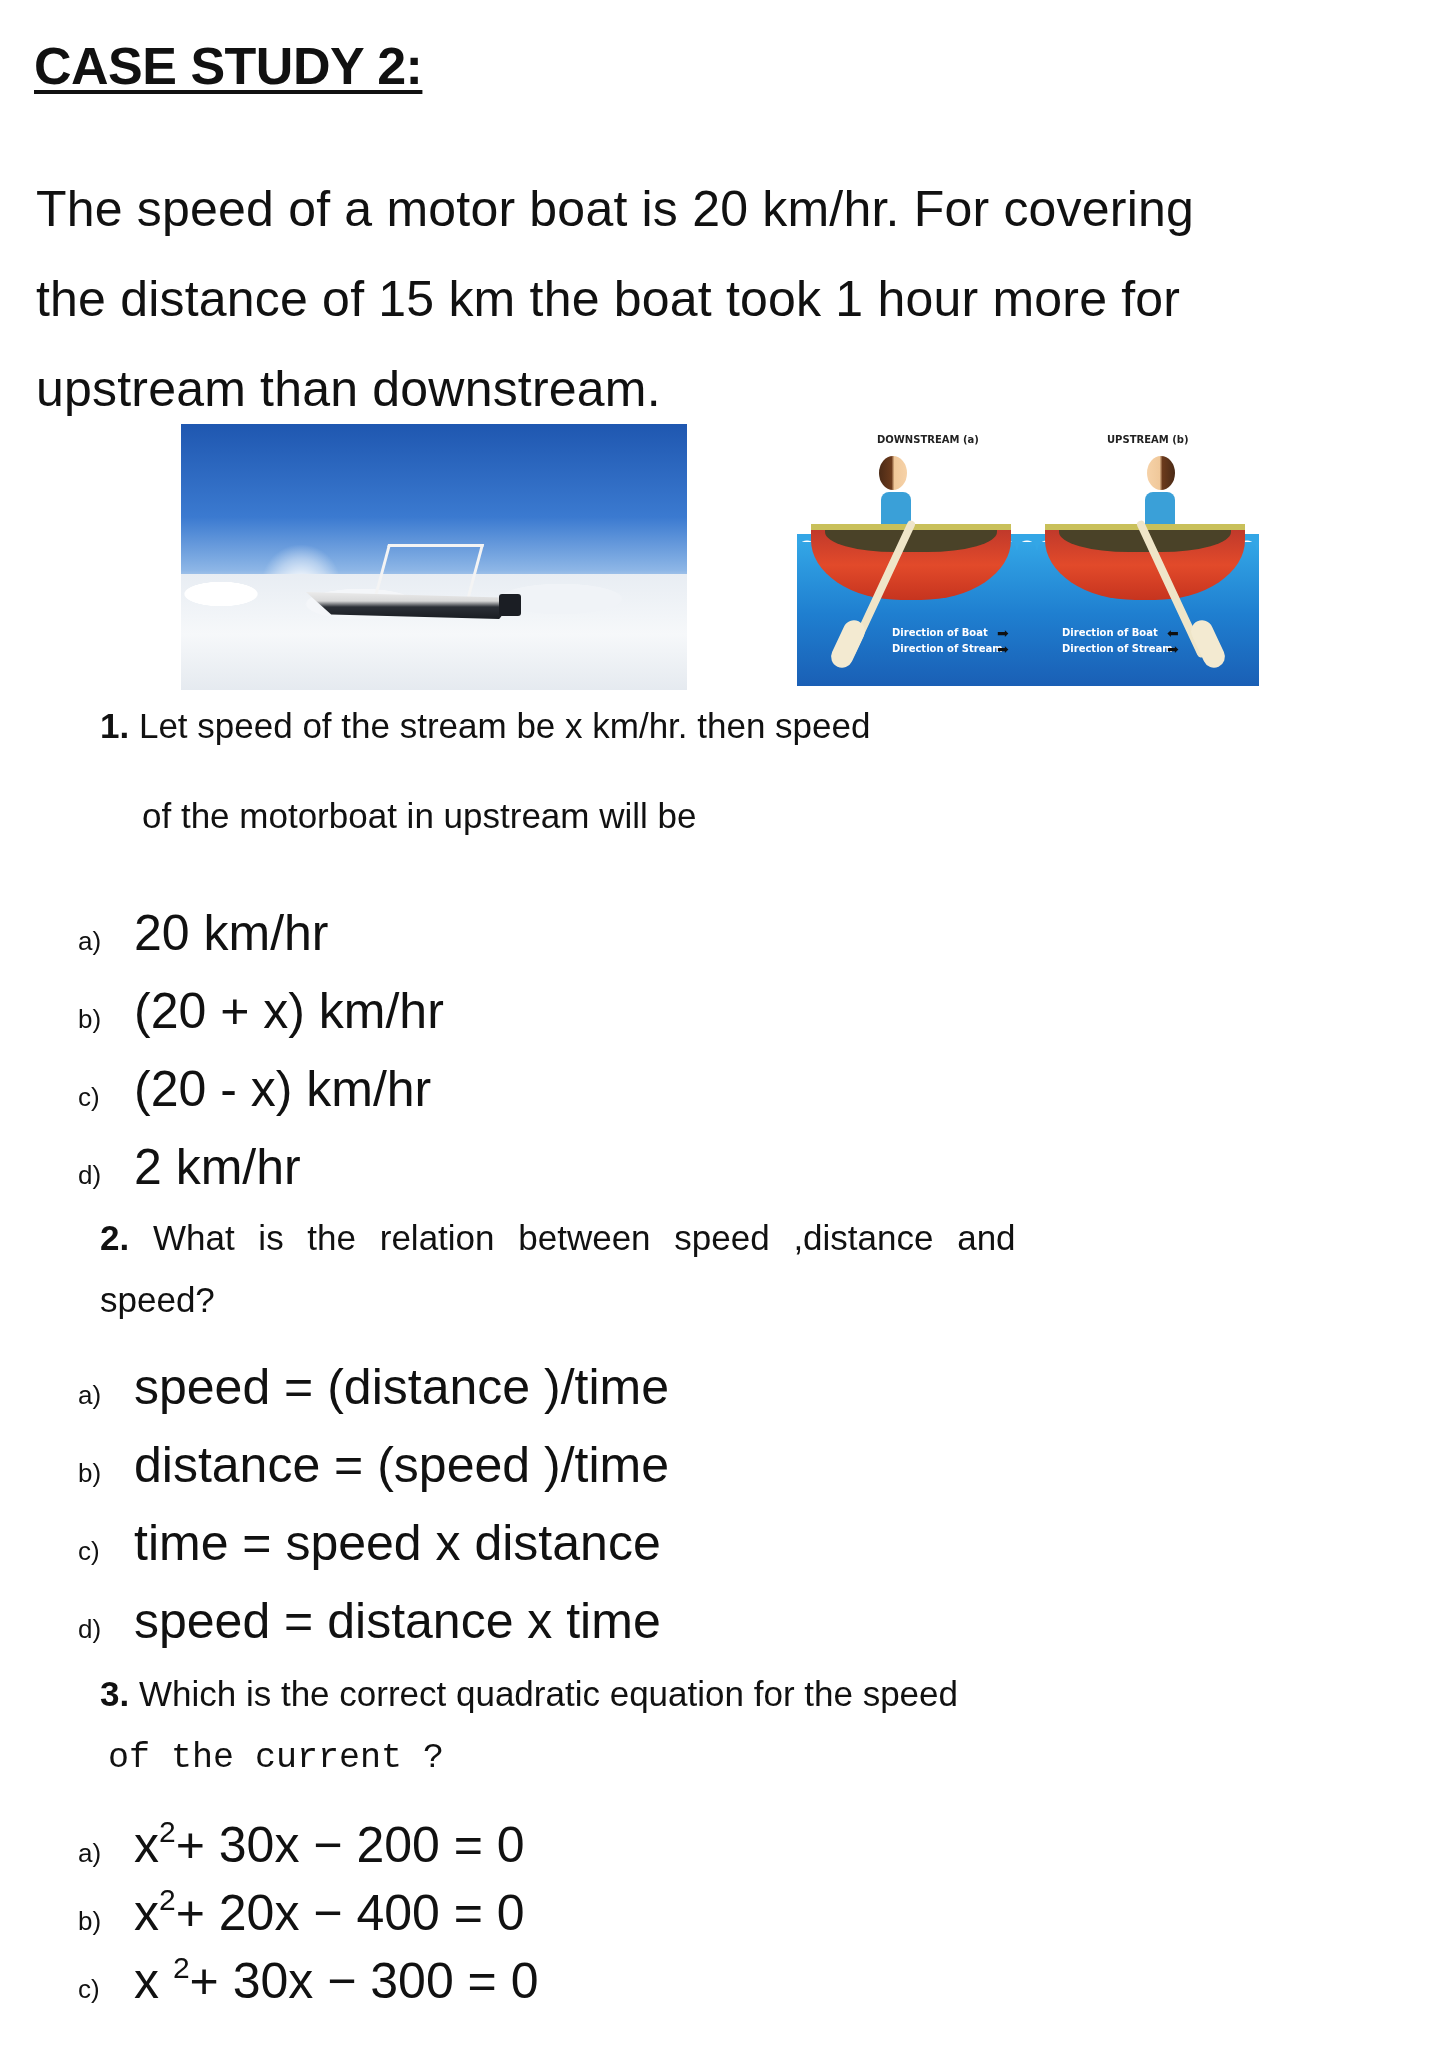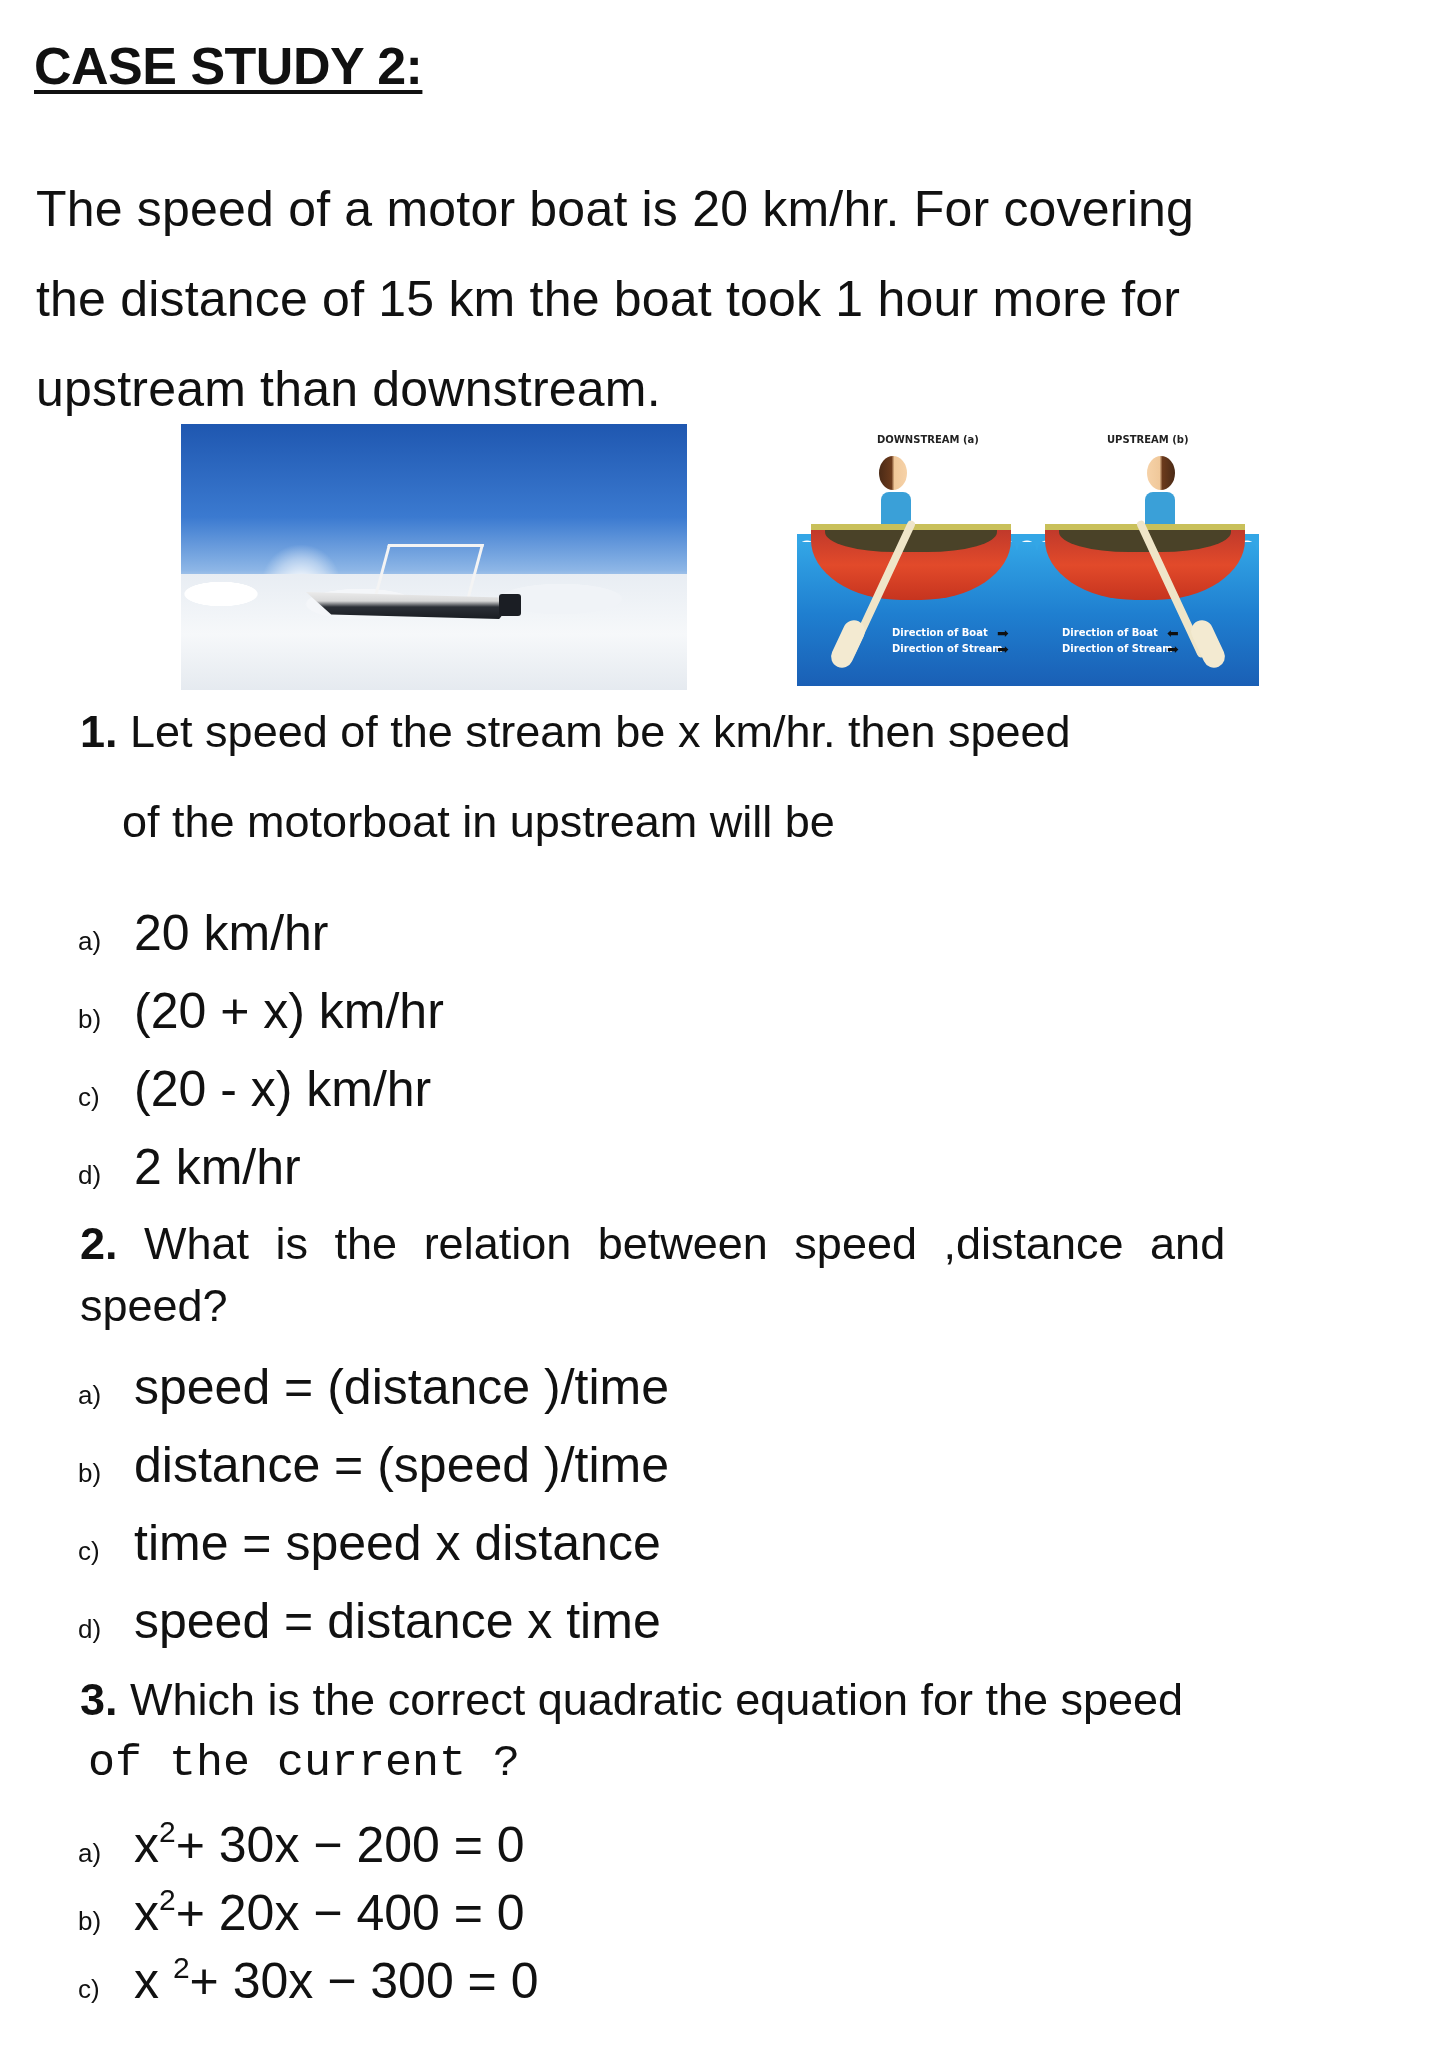--- a/index.html
+++ b/index.html
@@ -78,21 +78,21 @@
     .oar-blade {
       position: absolute; width: 22px; height: 50px; background: #f3ead1; border-radius: 11px;
     }
     .dir-text {
       position: absolute; font-size: 10px; color: #ffffff; font-weight: bold; line-height: 14px;
       font-family: "DejaVu Sans", sans-serif;
     }
     .arrow {
       position: absolute; font-size: 14px; color: #111; line-height: 14px;
     }
-    .q-line { font-size: 45px; white-space: nowrap; }
+    .q-line { font-size: 35px; white-space: nowrap; margin-left: 20px; }
     .q-num { font-weight: bold; }
     .opt { position: absolute; left: 78px; white-space: nowrap; }
     .opt .letter { font-size: 26px; display: inline-block; width: 44px; }
     .opt .text { font-size: 50px; margin-left: 12px; }
     .eq .text { font-size: 50px; }
     sup { font-size: 30px; line-height: 0; position: relative; top: -2px; }
   </style>
 </head>
 <body>
 

